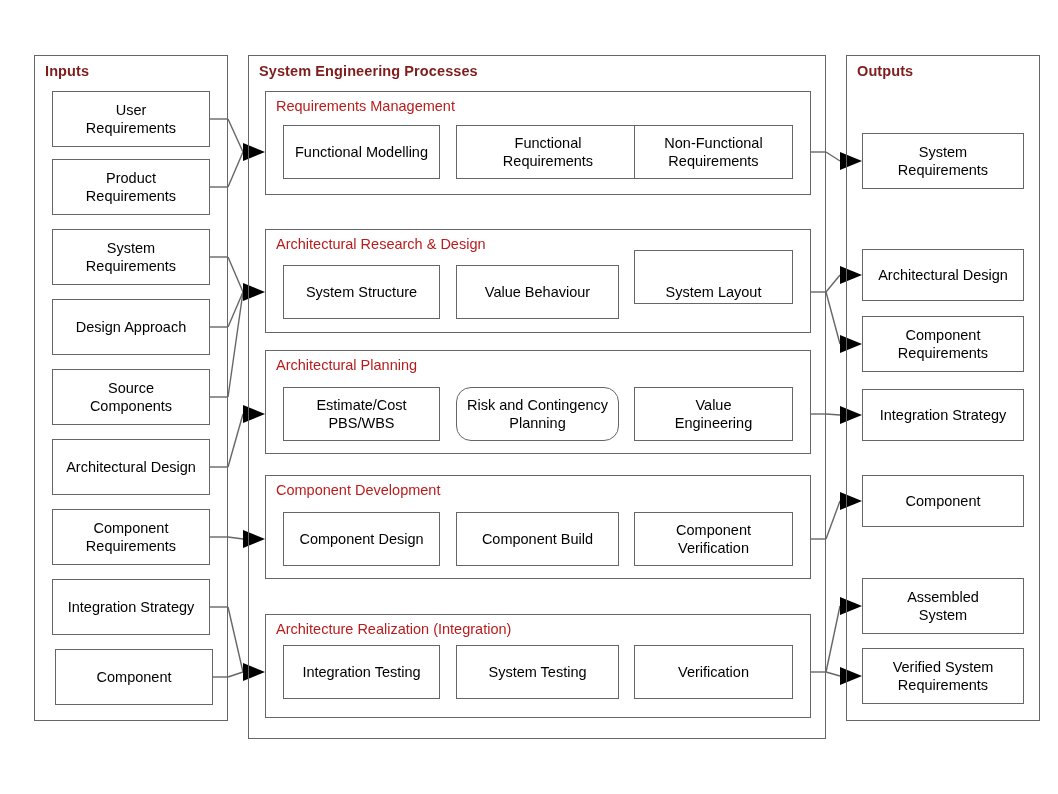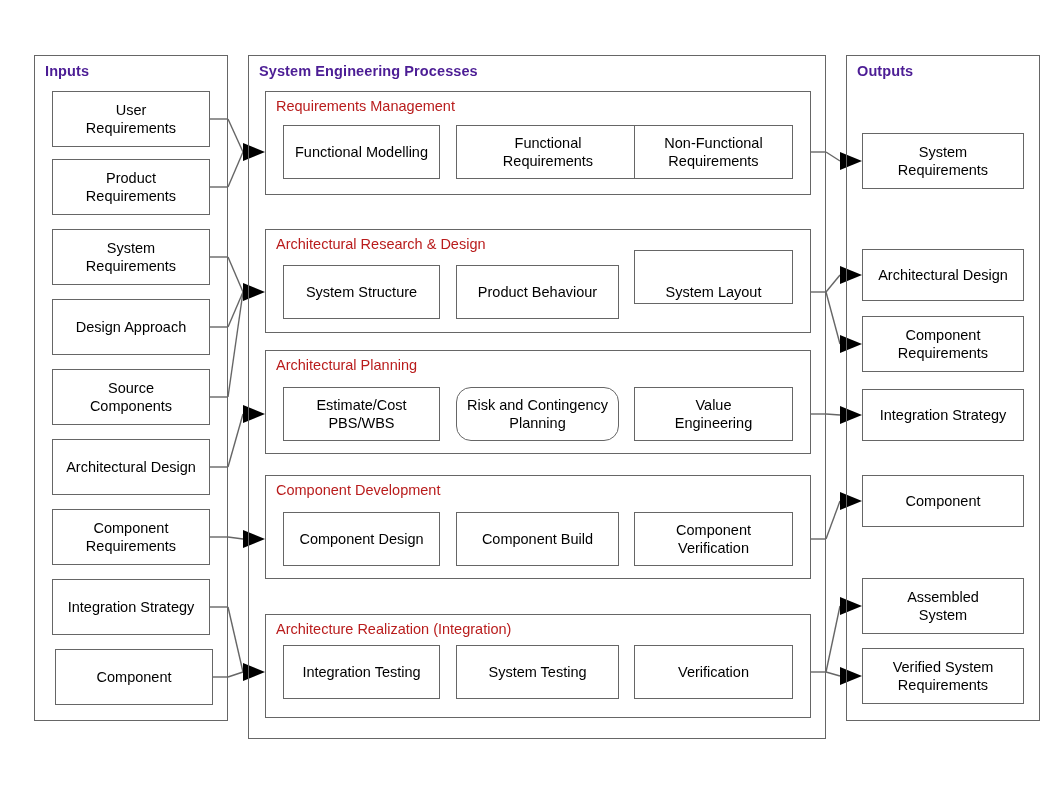--- a/index.html
+++ b/index.html
@@ -23,21 +23,21 @@
   }
   .container {
     position: absolute;
     border: 1.6px solid #666666;
     background: transparent;
   }
   .container-title {
     position: absolute;
     font-size: 14.5px;
     font-weight: bold;
-    color: #4c1d95;
+    color: #7f1d1d;
     letter-spacing: 0.1px;
     white-space: nowrap;
   }
   .group {
     position: absolute;
     border: 1.6px solid #666666;
     background: transparent;
   }
   .group-title {
     position: absolute;
@@ -190,21 +190,21 @@
       </div>
       <div class="group" style="left: 265px; top: 229px; width: 546px; height: 104px;"></div>
       <div class="group-title" style="left: 276px; top: 236px;">Architectural Research &amp; Design</div>
       <div class="node" style="left: 283px; top: 265px; width: 157px; height: 54px;">
         <div>
           <span>System Structure</span>
         </div>
       </div>
       <div class="node" style="left: 456px; top: 265px; width: 163px; height: 54px;">
         <div>
-          <span>Product Behaviour</span>
+          <span>Value Behaviour</span>
         </div>
       </div>
       <div class="node" style="left: 634px; top: 250px; width: 159px; height: 54px; align-items: flex-end;">
         <div>
           <span>System Layout</span>
         </div>
       </div>
       <div class="group" style="left: 265px; top: 350px; width: 546px; height: 104px;"></div>
       <div class="group-title" style="left: 276px; top: 357px;">Architectural Planning</div>
       <div class="node" style="left: 283px; top: 387px; width: 157px; height: 54px;">

